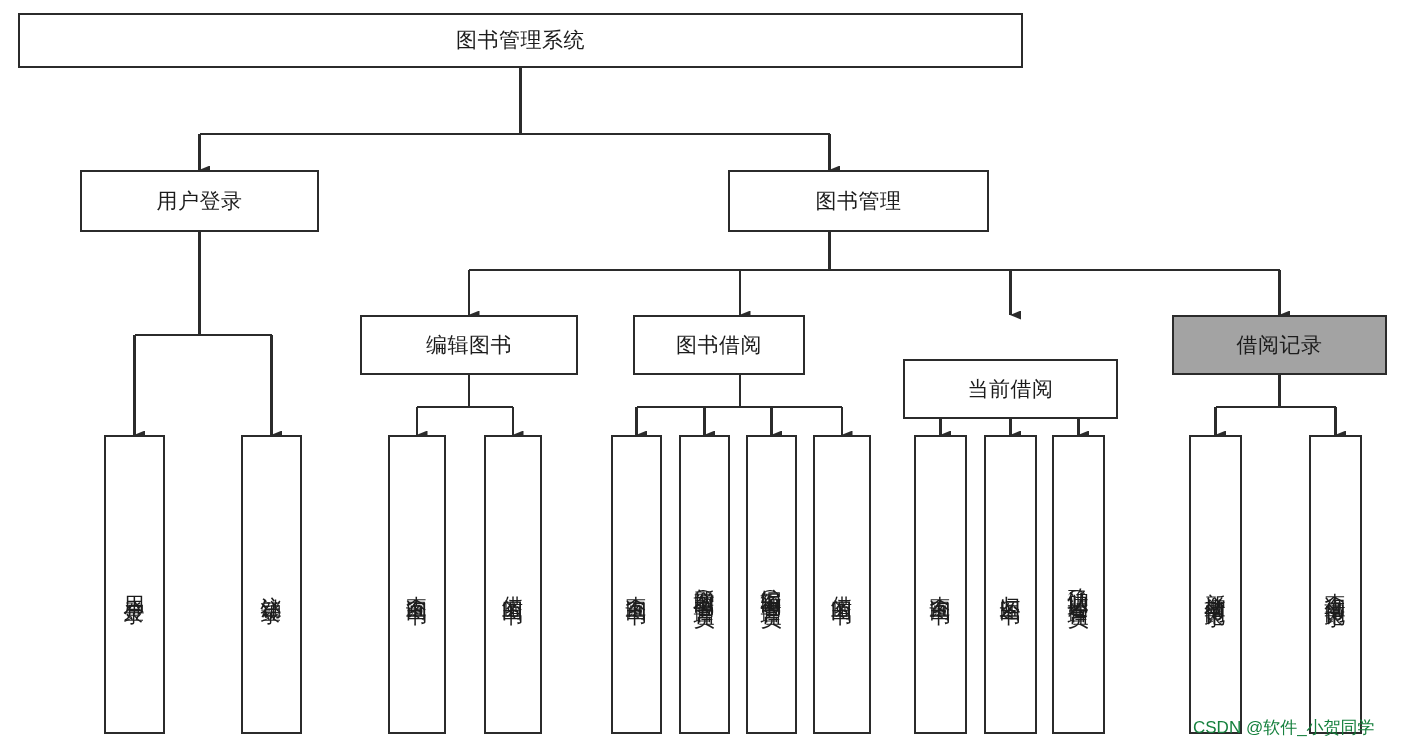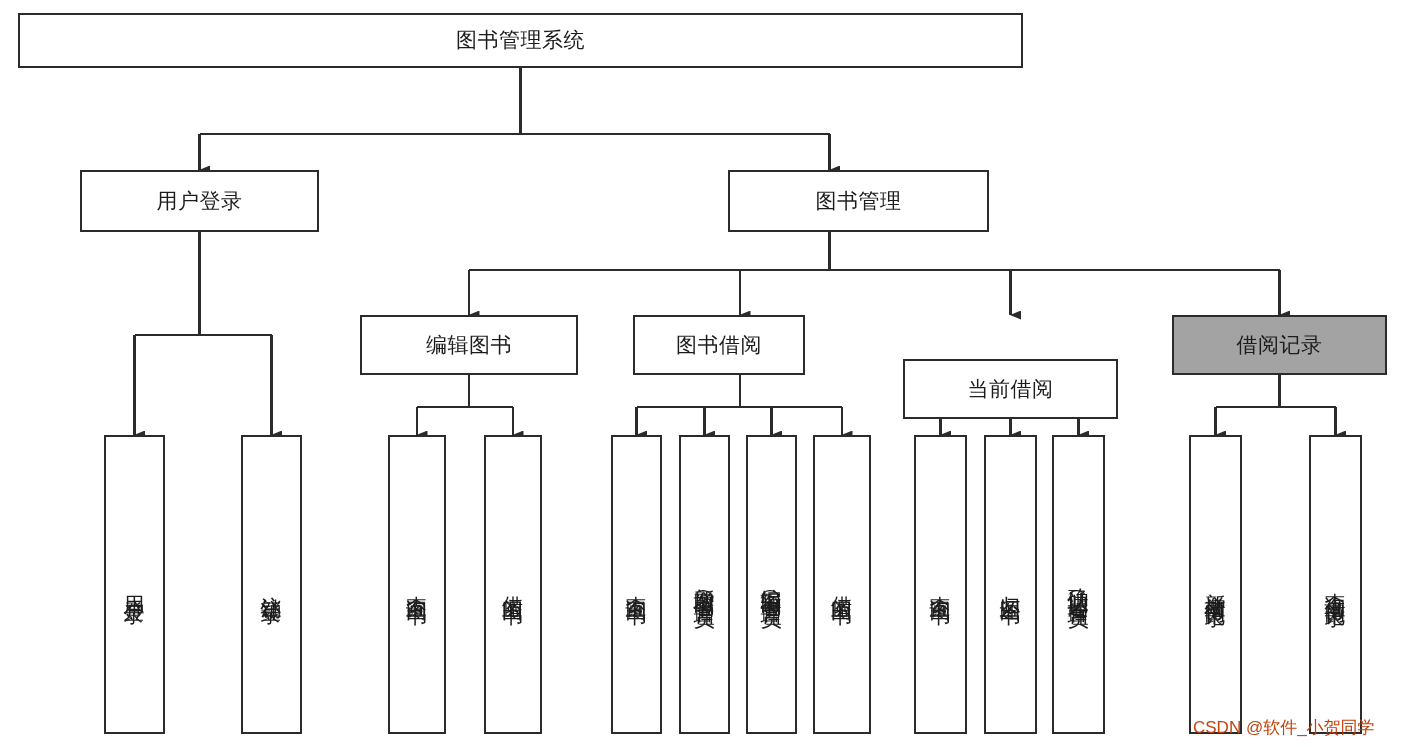--- a/index.html
+++ b/index.html
@@ -161,14 +161,14 @@
       <div class="node-box" style="left: 1052px; top: 435px; width: 53px; height: 299px; border-color: rgb(43, 43, 43); background: rgb(255, 255, 255);">
         <span class="node-label-v" style="color: rgb(28, 28, 28);">确认归还（管理员）</span>
       </div>
       <div class="node-box" style="left: 1189px; top: 435px; width: 53px; height: 299px; border-color: rgb(43, 43, 43); background: rgb(255, 255, 255);">
         <span class="node-label-v" style="color: rgb(28, 28, 28);">新增借阅记录</span>
       </div>
       <div class="node-box" style="left: 1309px; top: 435px; width: 53px; height: 299px; border-color: rgb(43, 43, 43); background: rgb(255, 255, 255);">
         <span class="node-label-v" style="color: rgb(28, 28, 28);">查询借阅记录</span>
       </div>
     </div>
-  <div class="watermark" style="left: 1193px; top: 716px; color: #c2410c;">CSDN @软件_小贺同学</div>
+  <div class="watermark" style="left: 1193px; top: 716px; color: #15803d;">CSDN @软件_小贺同学</div>
 </div>
 
 </body></html>

